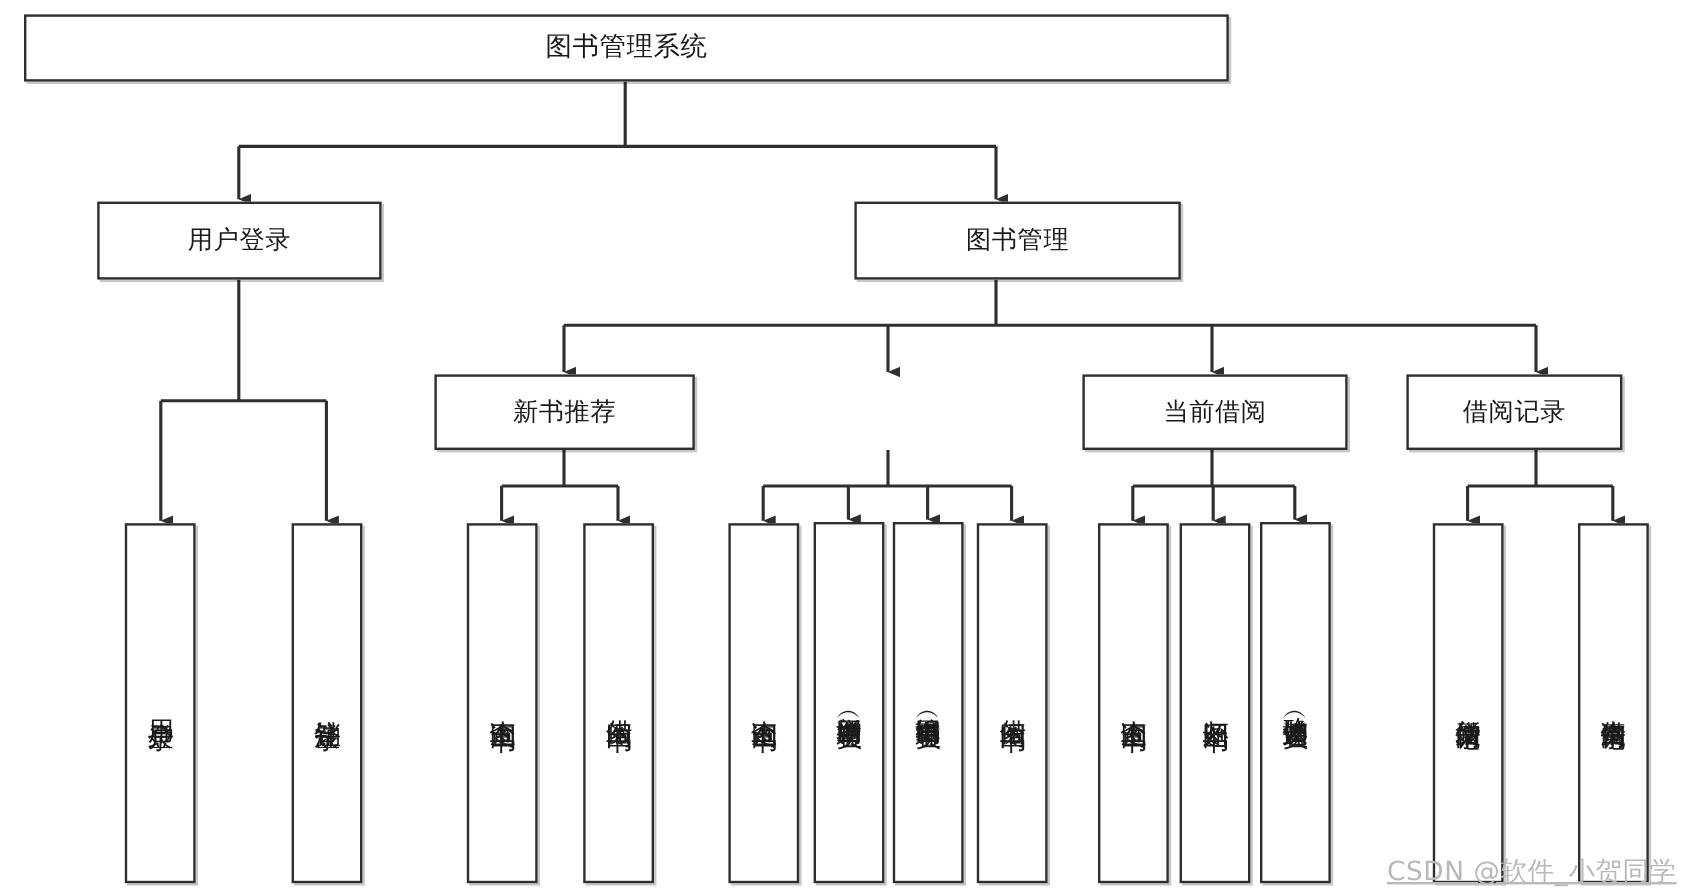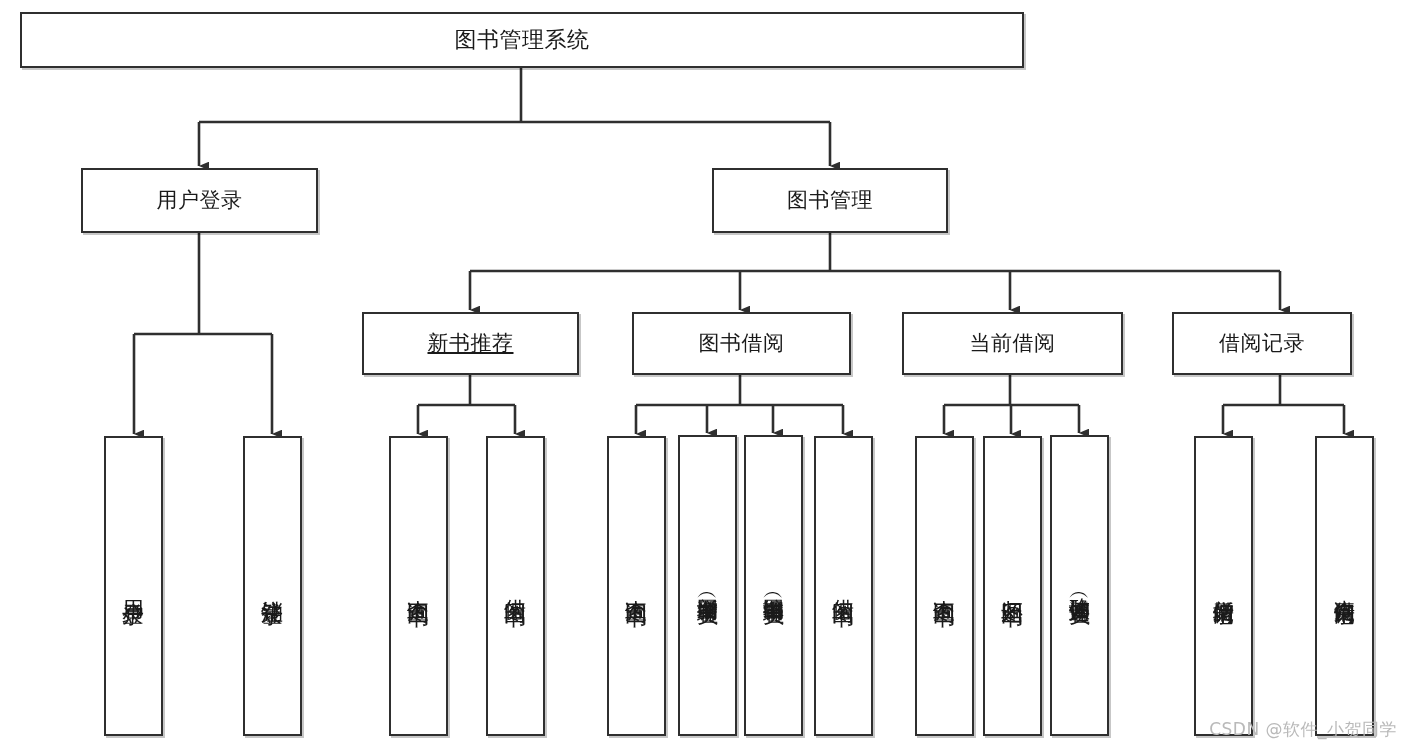--- a/index.html
+++ b/index.html
@@ -58,25 +58,26 @@
     line-height:1.05;
     letter-spacing:2px;
     white-space:nowrap;
   }
   .node.v.tall .label{ font-size:21px; letter-spacing:1px; }
   
   #watermark{
     position:absolute;
     right:8px;
     bottom:6px;
-    font-size:17px;
+    font-size:22px;
     color:#b9b9b9;
     letter-spacing:0.5px;
     white-space:nowrap;
     user-select:none;
+    text-decoration:underline;
   }
 </style>
 </head>
 <body>
 
 <div id="stage">
 
   <svg id="wires" viewBox="0 0 1405 747" width="1405" height="747" aria-hidden="true">
     <defs>
       <marker id="arrowhead" markerWidth="9" markerHeight="11" refX="4.5" refY="10.4" orient="auto" markerUnits="userSpaceOnUse">
@@ -130,31 +131,28 @@
   </svg>
 
   <div class="node h root" style="left:20px;top:12px;width:1004px;height:56px;">
     <span class="label">图书管理系统</span>
   </div>
 
   <div class="node h" style="left:81px;top:168px;width:237px;height:65px;">
     <span class="label">用户登录</span>
   </div>
 
-  <div class="node h" style="left:712px;top:168px;width:236px;height:65px;">
+  <div class="node h" style="left:712px;top:168px;width:272px;height:65px;">
     <span class="label">图书管理</span>
   </div>
 
-  <div class="node h" style="left:362px;top:312px;width:217px;height:63px;text-decoration:underline;">
+  <div class="node h" style="left:362px;top:312px;width:217px;height:63px;">
     <span class="label">新书推荐</span>
   </div>
 
-  <div class="node h" style="left:632px;top:312px;width:219px;height:63px;">
-    <span class="label">图书借阅</span>
-  </div>
 
   <div class="node h" style="left:902px;top:312px;width:221px;height:63px;">
     <span class="label">当前借阅</span>
   </div>
 
   <div class="node h" style="left:1172px;top:312px;width:180px;height:63px;">
     <span class="label">借阅记录</span>
   </div>
 
   <div class="node v" style="left:104px;top:436px;width:59px;height:300px;">

